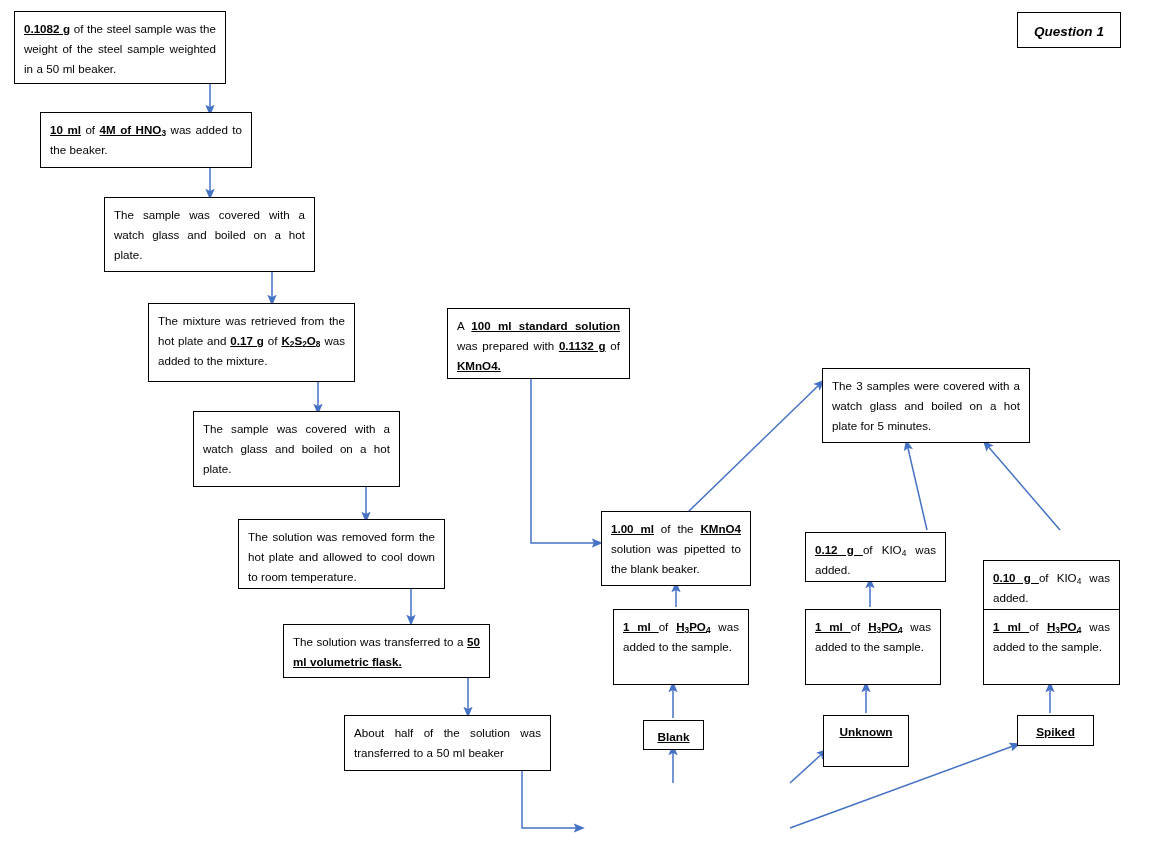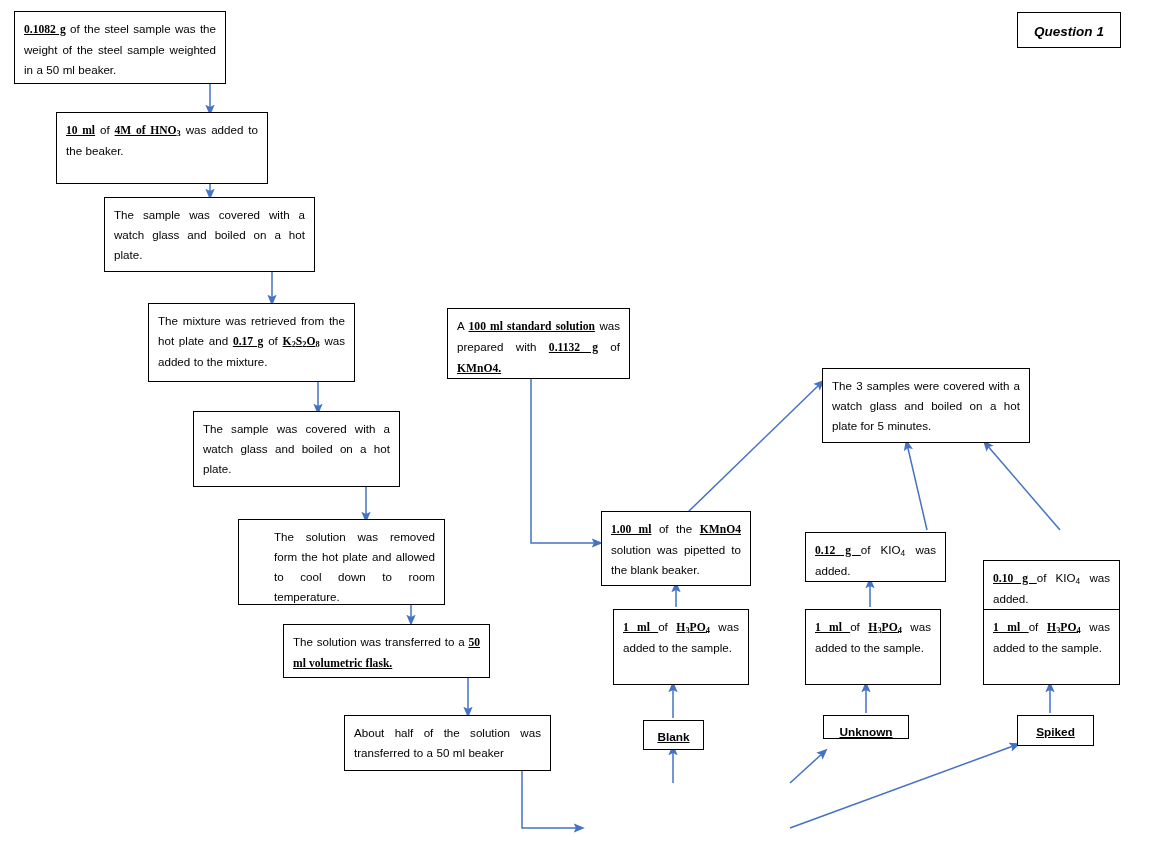--- a/index.html
+++ b/index.html
@@ -54,21 +54,21 @@
     padding-top: 7px;
   }
   .node.label .txt {
     text-align: right;
     text-align-last: center;
     font-weight: bold;
     font-size: 11.8px;
     padding-top: 6px;
   }
   .u { text-decoration: underline; }
-  .b { font-weight: bold; font-family: Liberation Serif, serif; }
+  .b { font-weight: bold; }
   sub {
     font-size: 0.72em;
     vertical-align: baseline;
     position: relative;
     bottom: -0.28em;
   }
 </style>
 </head>
 <body>
 
@@ -127,37 +127,37 @@
   </svg>
 
   <div class="node title" style="left:1017px; top:12px; width:104px; height:36px;">
     <div class="txt">Question 1</div>
   </div>
 
   <div class="node" style="left:14px; top:11px; width:212px; height:73px;">
     <div class="txt"><span class="b u">0.1082 g</span> of the steel sample was the weight of the steel sample weighted in a 50 ml beaker.</div>
   </div>
 
-  <div class="node" style="left:56px; top:112px; width:212px; height:72px;">
+  <div class="node" style="left:40px; top:112px; width:212px; height:56px;">
     <div class="txt"><span class="b u">10 ml</span> of <span class="b u">4M of HNO<sub>3</sub></span> was added to the beaker.</div>
   </div>
 
   <div class="node" style="left:104px; top:197px; width:211px; height:75px;">
     <div class="txt">The sample was covered with a watch glass and boiled on a hot plate.</div>
   </div>
 
   <div class="node" style="left:148px; top:303px; width:207px; height:79px;">
     <div class="txt">The mixture was retrieved from the hot plate and <span class="b u">0.17 g</span> of <span class="b u">K<sub>2</sub>S<sub>2</sub>O<sub>8</sub></span> was added to the mixture.</div>
   </div>
 
   <div class="node" style="left:193px; top:411px; width:207px; height:76px;">
     <div class="txt">The sample was covered with a watch glass and boiled on a hot plate.</div>
   </div>
 
-  <div class="node" style="left:238px; top:519px; width:207px; height:86px;padding-left:26px;">
+  <div class="node" style="left:238px; top:519px; width:207px; height:70px;">
     <div class="txt">The solution was removed form the hot plate and allowed to cool down to room temperature.</div>
   </div>
 
   <div class="node" style="left:283px; top:624px; width:207px; height:54px;">
     <div class="txt">The solution was transferred to a <span class="b u">50 ml volumetric flask.</span></div>
   </div>
 
   <div class="node" style="left:344px; top:715px; width:207px; height:56px;">
     <div class="txt">About half of the solution was transferred to a 50 ml beaker</div>
   </div>
@@ -188,21 +188,21 @@
   </div>
 
   <div class="node" style="left:983px; top:609px; width:137px; height:76px;">
     <div class="txt"><span class="b u">1 ml </span>of <span class="b u">H<sub>3</sub>PO<sub>4</sub></span> was added to the sample.</div>
   </div>
 
   <div class="node label" style="left:643px; top:720px; width:61px; height:30px;">
     <div class="txt u">Blank</div>
   </div>
 
-  <div class="node label" style="left:823px; top:715px; width:86px; height:24px;">
+  <div class="node label" style="left:823px; top:715px; width:86px; height:52px;">
     <div class="txt u">Unknown</div>
   </div>
 
   <div class="node label" style="left:1017px; top:715px; width:77px; height:31px;">
     <div class="txt u">Spiked</div>
   </div>
 
   <div class="node" style="left:822px; top:368px; width:208px; height:75px;">
     <div class="txt">The 3 samples were covered with a watch glass and boiled on a hot plate for 5 minutes.</div>
   </div>

